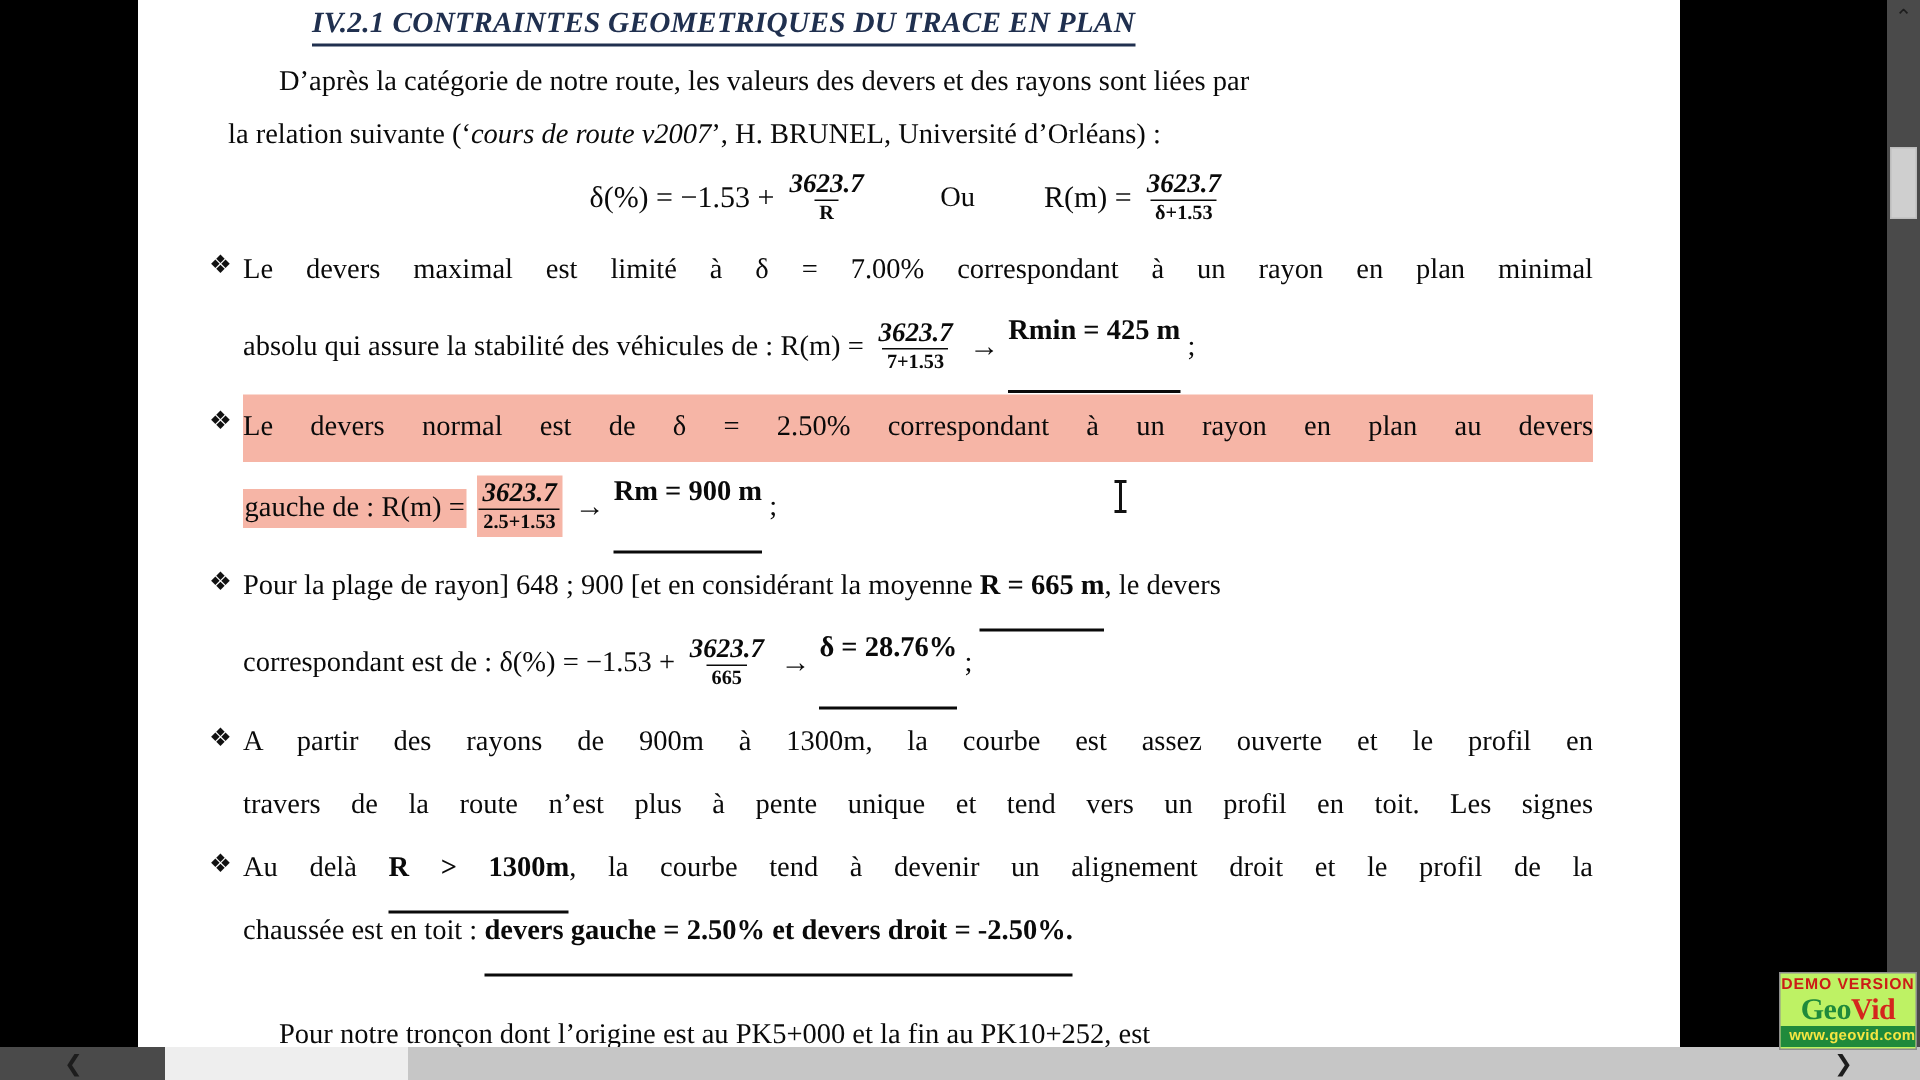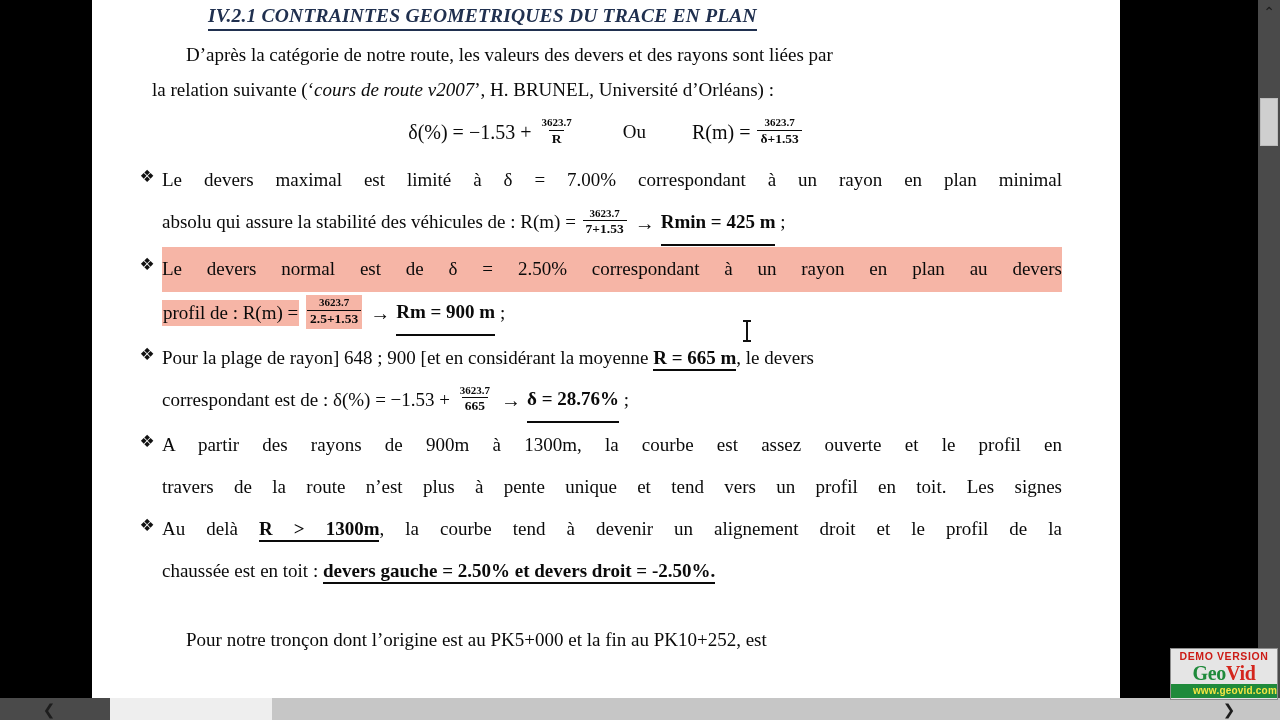--- a/index.html
+++ b/index.html
@@ -93,24 +93,25 @@
     flex-direction: column;
     align-items: center;
     justify-content: center;
     vertical-align: middle;
     line-height: 1.05;
     margin: 0 2px;
     position: relative;
     top: -1px;
   }
   .frac .num {
-    font-size: 11px;
+    font-size: 18px;
     font-weight: bold;
     padding: 0 3px 1px 3px;
     white-space: nowrap;
+    font-style: italic;
   }
   .frac .den {
     font-size: 13.5px;
     font-weight: bold;
     border-top: 1.4px solid #0a0a0a;
     padding: 1px 3px 0 3px;
     white-space: nowrap;
   }
 
   
@@ -150,21 +151,21 @@
     display: inline-flex;
     align-items: center;
     gap: 4px;
     vertical-align: middle;
     position: relative;
     top: -1px;
   }
   .und-b2 {
     font-weight: bold;
     border-bottom: 2.3px solid #0a0a0a;
-    padding-bottom: 1px;
+    padding-bottom: 18px;
   }
   .hl-line {
     background: #f6b5a6;
     display: block;
     text-align: justify;
     text-align-last: justify;
     padding: 1px 0 2px 0;
   }
   .hl-seg {
     background: #f6b5a6;
@@ -264,24 +265,24 @@
     width: 1070px;
     height: 22px;
     background: #c6c6c6;
   }
 
   
   #watermark {
     position: absolute;
     right: 2px;
     bottom: 20px;
-    width: 108px;
+    width: 92px;
     height: 52px;
     z-index: 60;
-    background: #e5e5e5;
+    background: #bef264;
     border: 1px solid #8d8d8d;
     overflow: hidden;
     font-family: "Liberation Sans", sans-serif;
   }
   #wm-demo {
     text-align: center;
     color: #cc1b16;
     font-size: 10.5px;
     font-weight: bold;
     letter-spacing: 0.6px;
@@ -365,21 +366,21 @@
               <span>;</span>
             </span>
           </span>
         </li>
 
         <li class="bitem">
           <span class="bullet">❖</span>
           <span class="btext">
             <span class="ln hl-line">Le devers normal est de δ = 2.50% correspondant à un rayon en plan au devers</span>
             <span class="ln last">
-              <span class="hl-seg">profil de : R(m) =</span>
+              <span class="hl-seg">gauche de : R(m) =</span>
               <span class="imath">
                 <span class="frac hl-seg">
                   <span class="num">3623.7</span>
                   <span class="den">2.5+1.53</span>
                 </span>
                 <span class="arrow">→</span>
                 <span class="und-b2">Rm = 900 m</span>
               </span>
               <span>;</span>
             </span>

